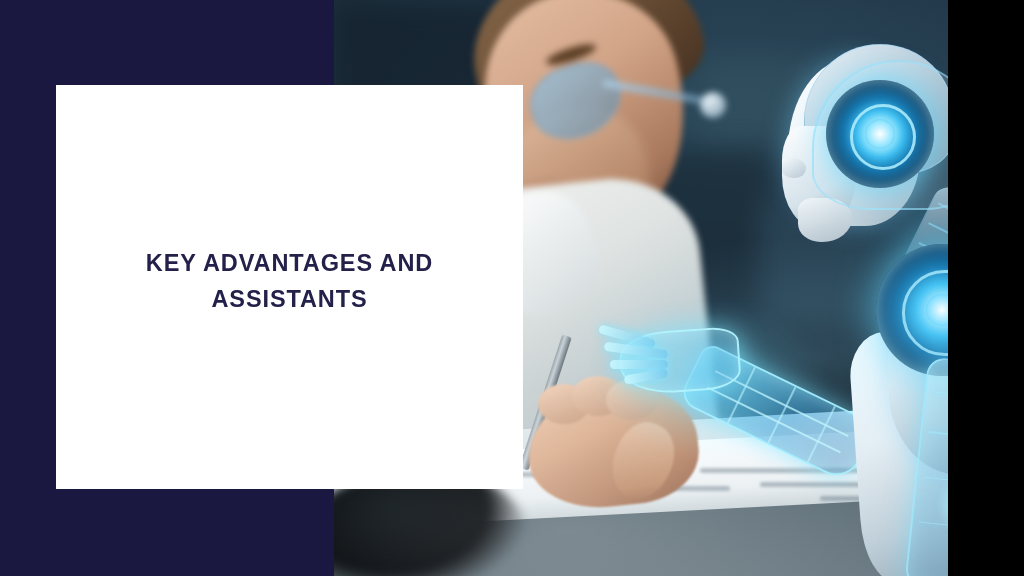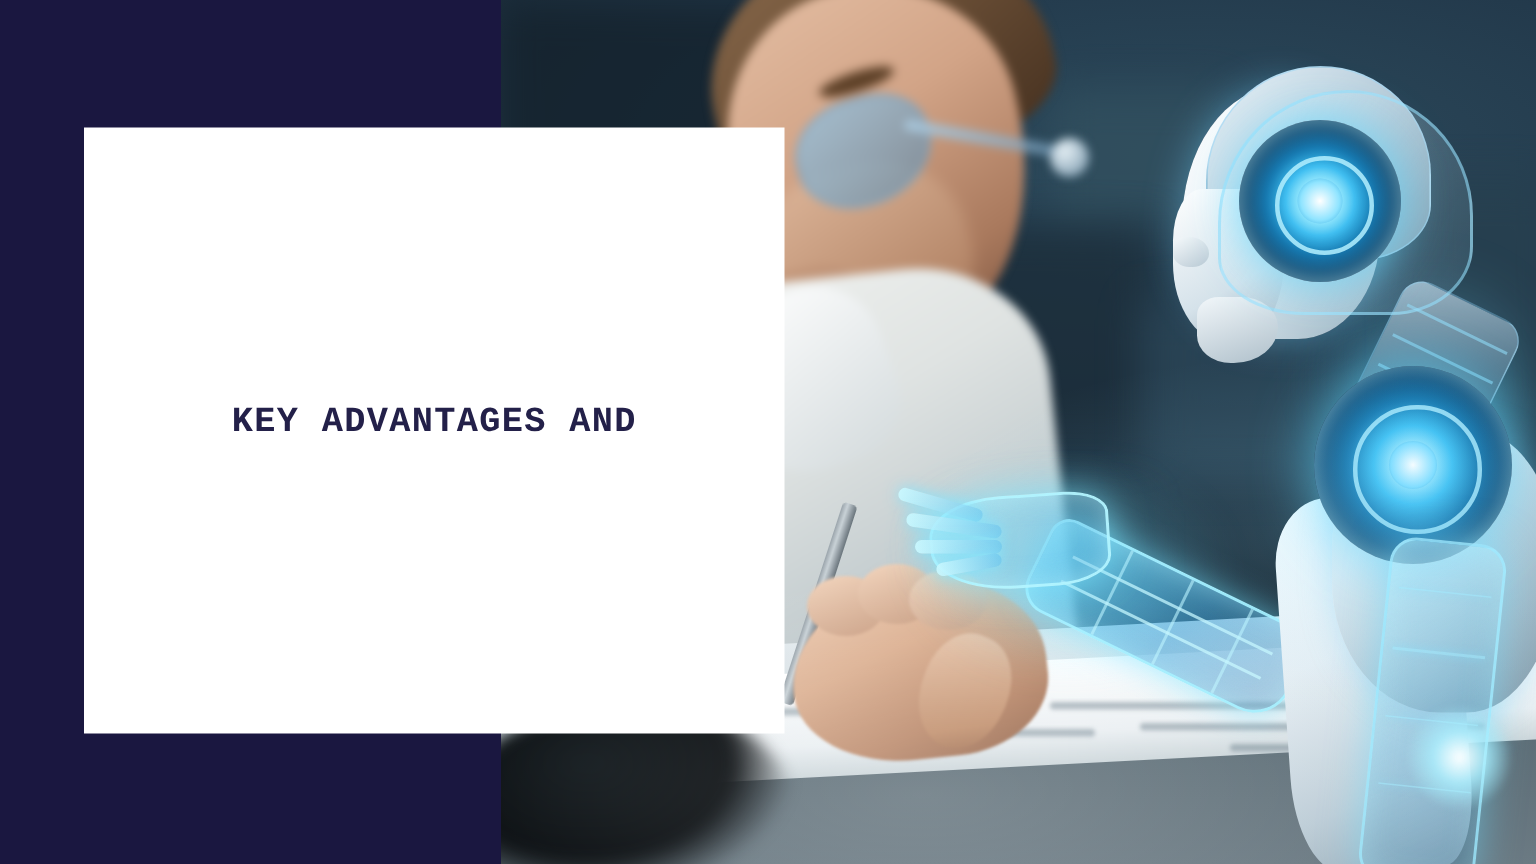--- a/index.html
+++ b/index.html
@@ -1,21 +1,21 @@
 <!DOCTYPE html>
 <html><head>
 <meta charset="utf-8">
 <style>
   * { margin:0; padding:0; box-sizing:border-box; }
   html,body { width:1024px; height:576px; overflow:hidden; background:#000; }
 
   .stage {
     position:relative;
-    width:1024px; height:576px;
-    font-family:Liberation Mono, monospace;
+    width:948px; height:576px;
+    font-family:Liberation Sans, sans-serif;
     overflow:hidden;
   }
 
   
   .photo { position:absolute; inset:0; overflow:hidden; background:#16222a; }
 
   
   .bg-base {
     position:absolute; inset:0;
     background:
@@ -433,16 +433,17 @@
     </div>
 
     <div class="haze"></div>
   </div>
 
   <div class="navy-panel"></div>
 
   <div class="white-card">
     <h1 class="title">
       <span class="ln">KEY ADVANTAGES AND</span>
+      <span class="ln">ASSISTANTS</span>
     </h1>
   </div>
 
 </div>
 
 </body></html>

